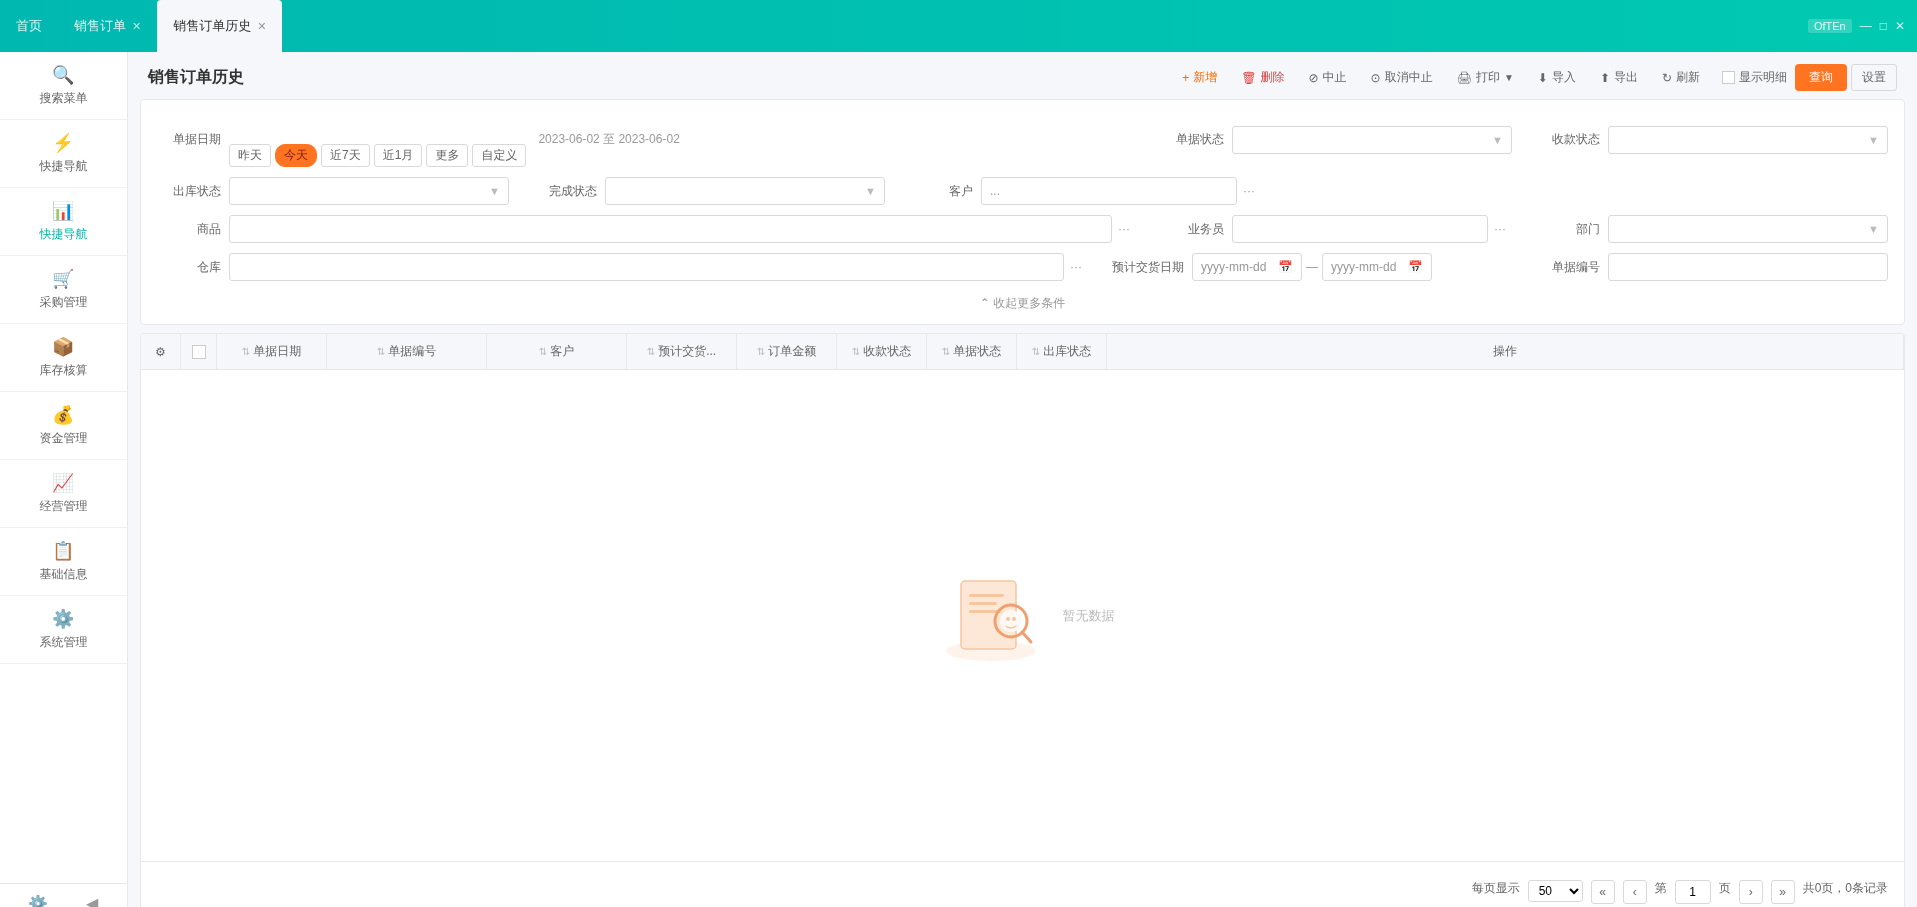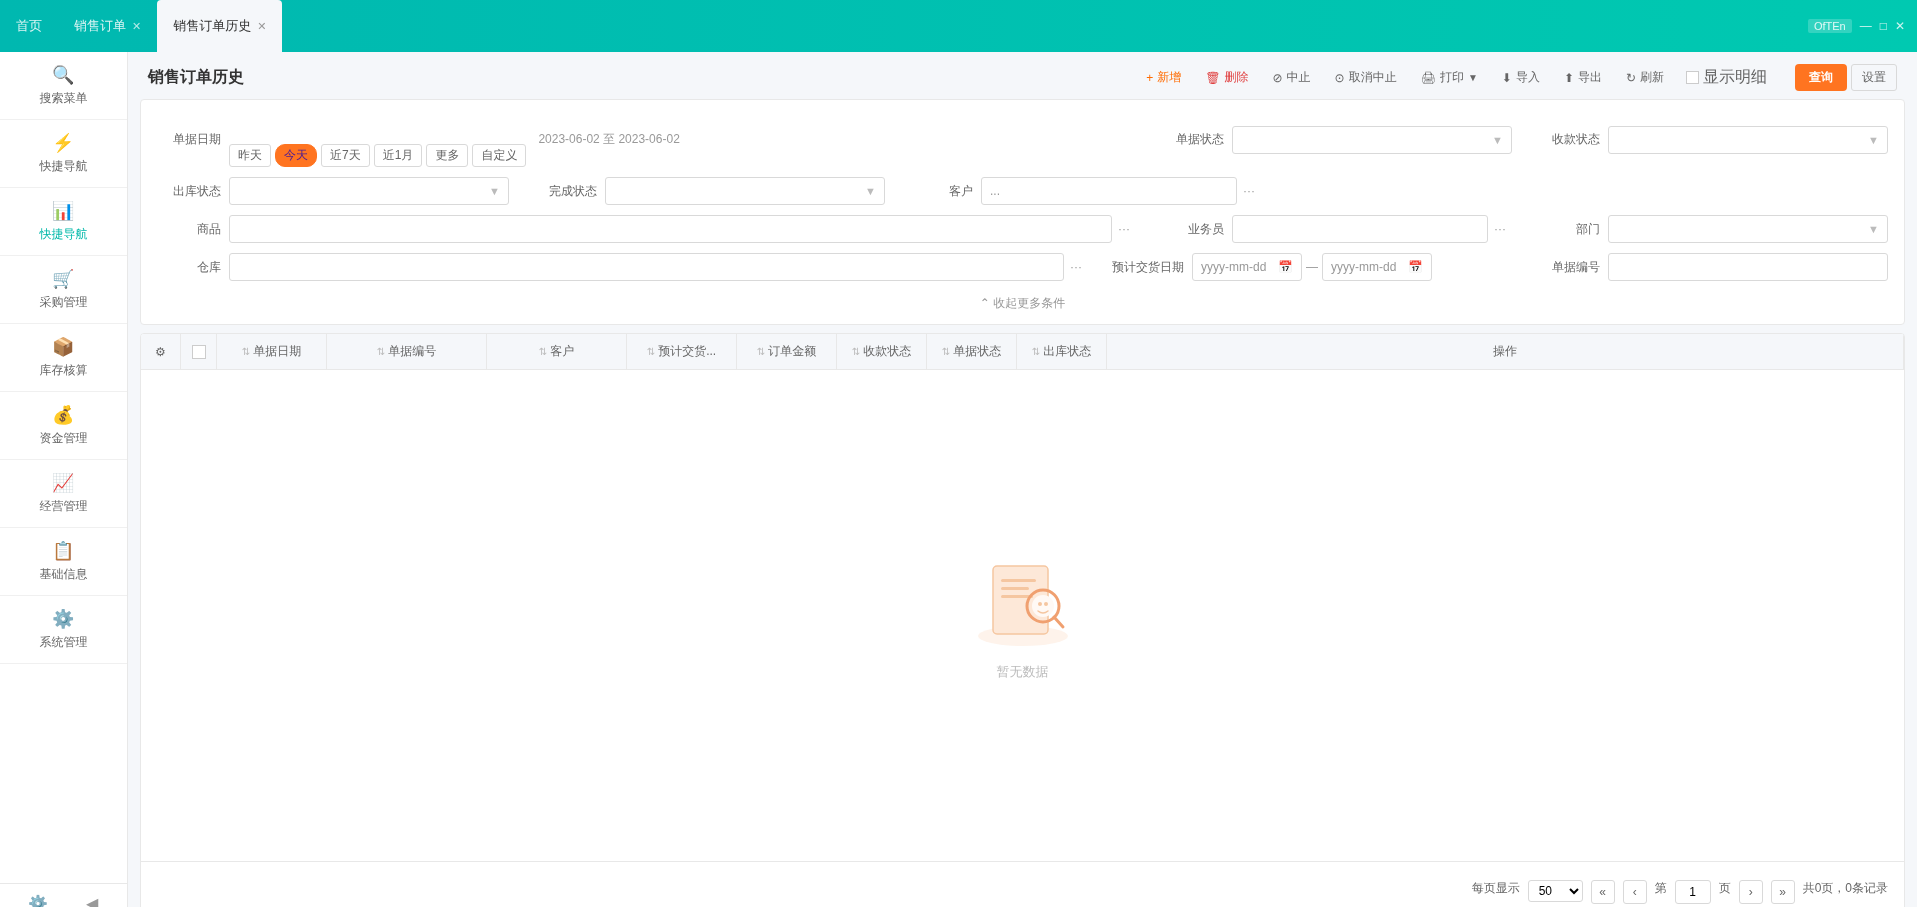--- a/index.html
+++ b/index.html
@@ -142,21 +142,21 @@
     .toolbar-btn.primary {
       background: #ff7420;
       color: #fff;
       border-radius: 4px;
       padding: 5px 14px;
     }
     .display-toggle {
       display: flex;
       align-items: center;
       gap: 4px;
-      font-size: 16px;
+      font-size: 12px;
       color: #666;
     }
     .checkbox-small {
       width: 13px;
       height: 13px;
       border: 1px solid #ccc;
       background: #fff;
       display: inline-block;
     }
 
@@ -192,21 +192,21 @@
       border: 1px solid #d9d9d9;
       border-radius: 3px;
       background: #fff;
       cursor: pointer;
       font-size: 12px;
       color: #666;
       margin-top: 32px;
     }
     .date-btn.active {
       background: #ff7420;
-      color: #4c1d95;
+      color: #7f1d1d;
       border-color: #ff7420;
       border-radius: 10px;
     }
     .date-value {
       font-size: 12px;
       color: #999;
       margin-left: 8px;
     }
     .select-field {
       flex: 1;
@@ -354,21 +354,21 @@
       border: 1px solid #d9d9d9;
       border-radius: 3px;
       text-align: center;
       font-size: 12px;
       background: #fff;
     }
 
     
     .empty-svg-wrap {
       display: flex;
-      flex-direction: column;
+      flex-direction: row;
       align-items: center;
       gap: 12px;
       padding: 40px 0;
     }
   </style>
 </head>
 <body>
 
 <div class="top-bar">
   <div class="top-tabs">
@@ -472,21 +472,21 @@
           <span>导出</span>
         </button>
         <button class="toolbar-btn">
           <span>↻</span>
           <span>刷新</span>
         </button>
         <div class="display-toggle" style="margin-left:8px;cursor:pointer;">
           <span class="checkbox-small"></span>
           <span>显示明细</span>
         </div>
-        <button class="toolbar-btn primary" style="margin-left:24px;font-weight:bold;">
+        <button class="toolbar-btn primary" style="margin-left:4px;">
           <span>查询</span>
         </button>
         <button class="toolbar-btn" style="border:1px solid #d9d9d9;border-radius:3px;">
           <span>设置</span>
         </button>
       </div>
     </div>
 
     <div class="filter-area">
 

